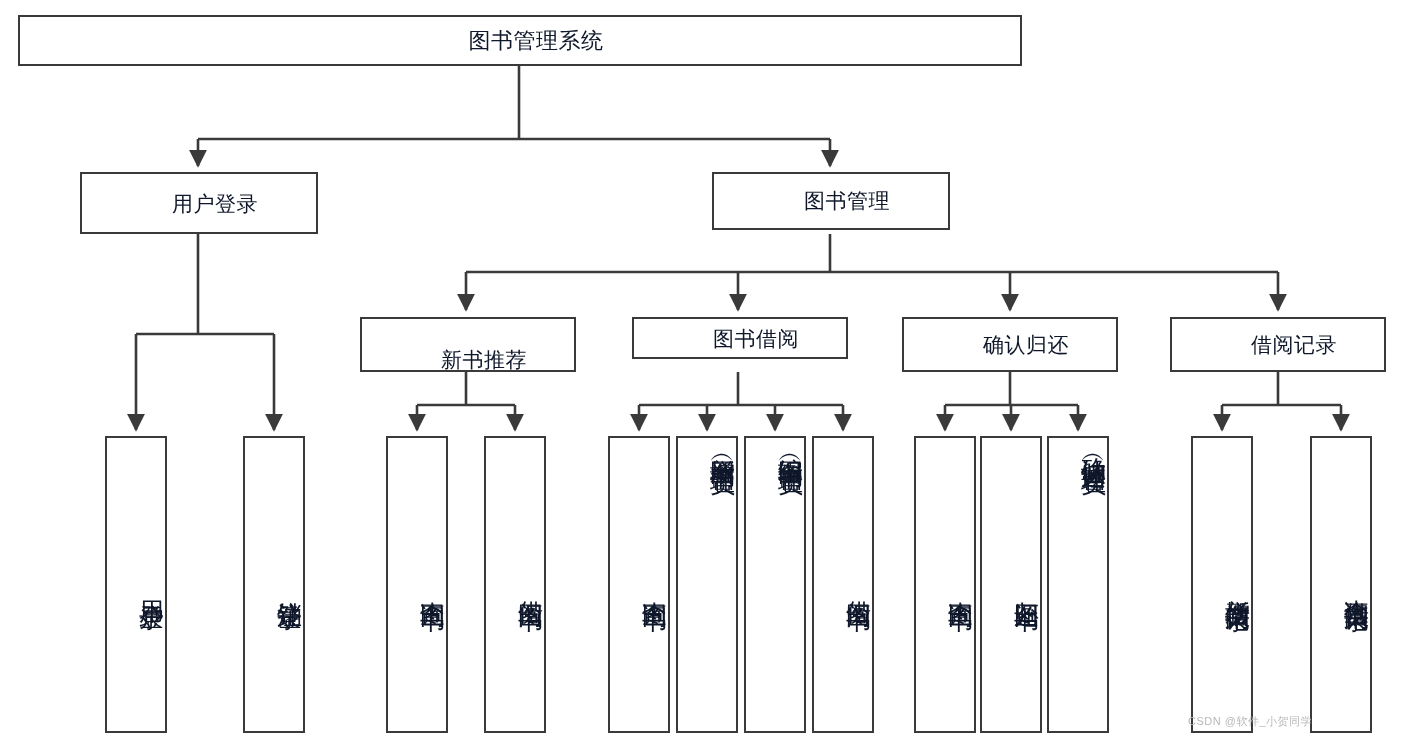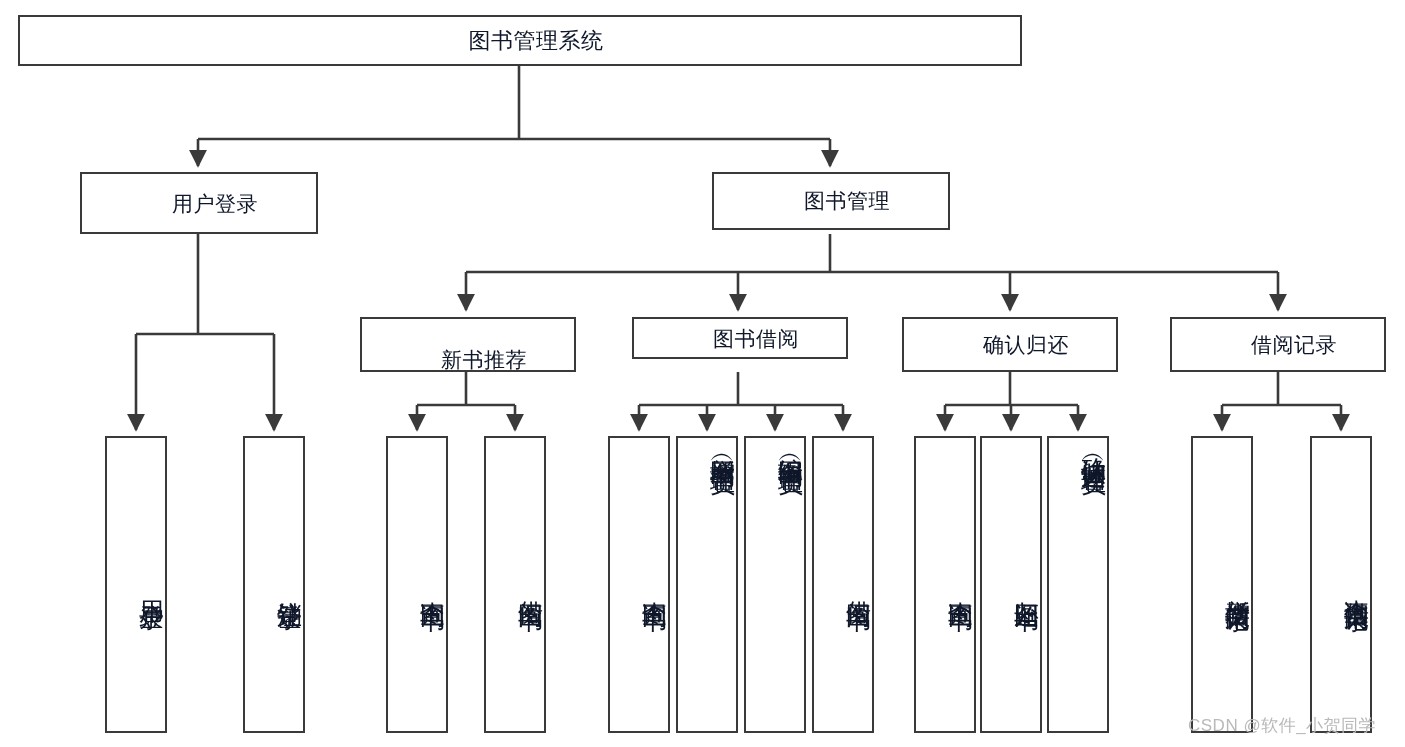--- a/index.html
+++ b/index.html
@@ -66,21 +66,21 @@
     letter-spacing: 2px;
     white-space: nowrap;
   }
   .node.v.centered {
     align-items: center;
   }
   .watermark {
     position: absolute;
     left: 1188px;
     top: 714px;
-    font-size: 17px;
+    font-size: 11px;
     color: #b9b9b9;
     white-space: nowrap;
     letter-spacing: 0.5px;
   }
 </style>
 </head>
 <body>
 
 <div id="canvas">
 

